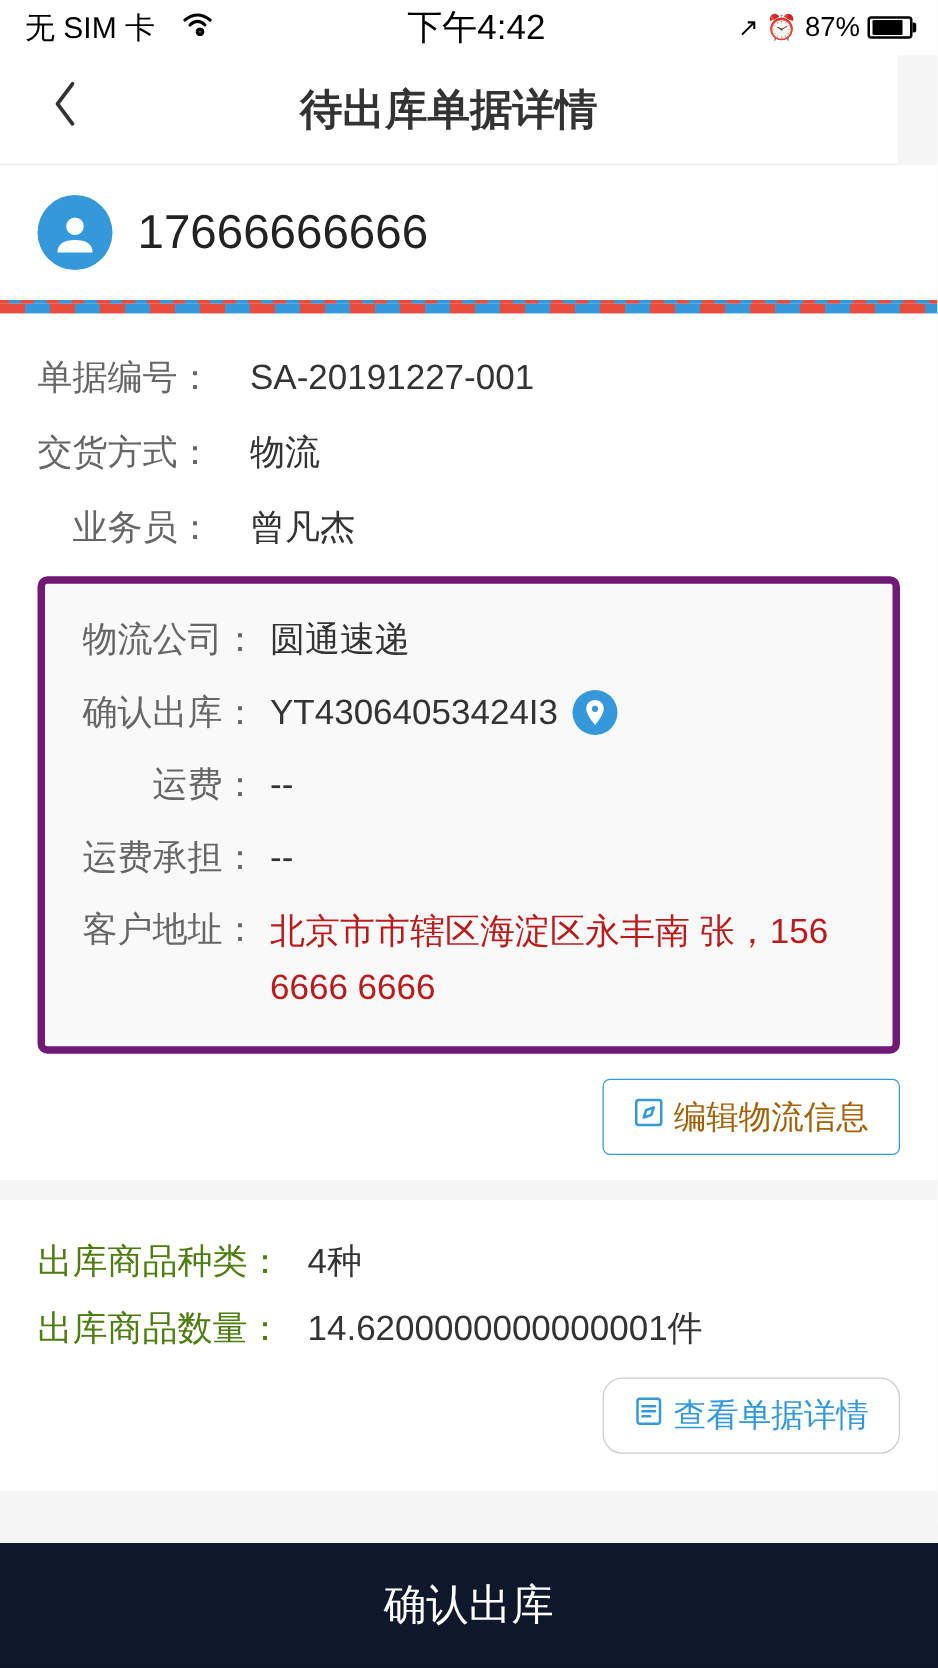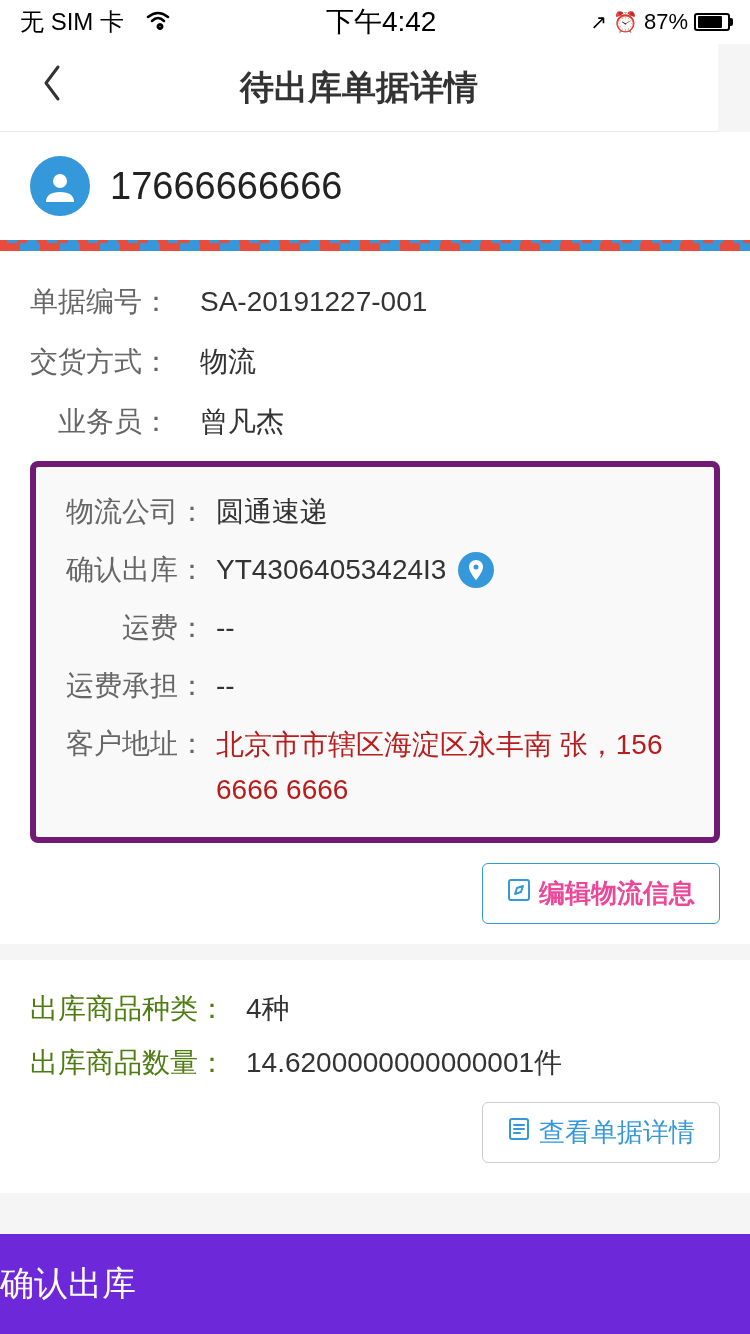--- a/index.html
+++ b/index.html
@@ -185,28 +185,27 @@
     
     .edit-logistics-btn {
       display: flex;
       justify-content: flex-end;
       margin-top: 20px;
     }
     .btn-edit {
       border: 1px solid #3498db;
       border-radius: 6px;
       padding: 12px 24px;
-      color: #ec4899;
+      color: #a16207;
       font-size: 26px;
       background: #fff;
       display: flex;
       align-items: center;
       gap: 8px;
       cursor: pointer;
-      font-weight: bold;
     }
 
     
     .goods-section {
       background: #fff;
       padding: 30px;
       margin-top: 16px;
     }
     .goods-row {
       display: flex;
@@ -226,45 +225,45 @@
     }
 
     
     .view-details-btn {
       display: flex;
       justify-content: flex-end;
       margin-top: 20px;
     }
     .btn-view {
       border: 1px solid #ccc;
-      border-radius: 6px;
+      border-radius: 16px;
       padding: 12px 24px;
       color: #3498db;
       font-size: 26px;
       background: #fff;
       display: flex;
       align-items: center;
       gap: 8px;
       cursor: pointer;
     }
 
     
     .spacer { height: 160px; background: #f5f5f5; }
 
     
     .bottom-btn {
       position: fixed;
       bottom: 0;
       left: 0;
       width: 750px;
       height: 100px;
-      background: #6d28d9;
-      display: flex;
-      align-items: center;
-      justify-content: flex-start;
+      background: #0f172a;
+      display: flex;
+      align-items: center;
+      justify-content: center;
       font-size: 34px;
       color: white;
       font-weight: 500;
       cursor: pointer;
       z-index: 100;
     }
   </style>
 </head>
 <body>
 

